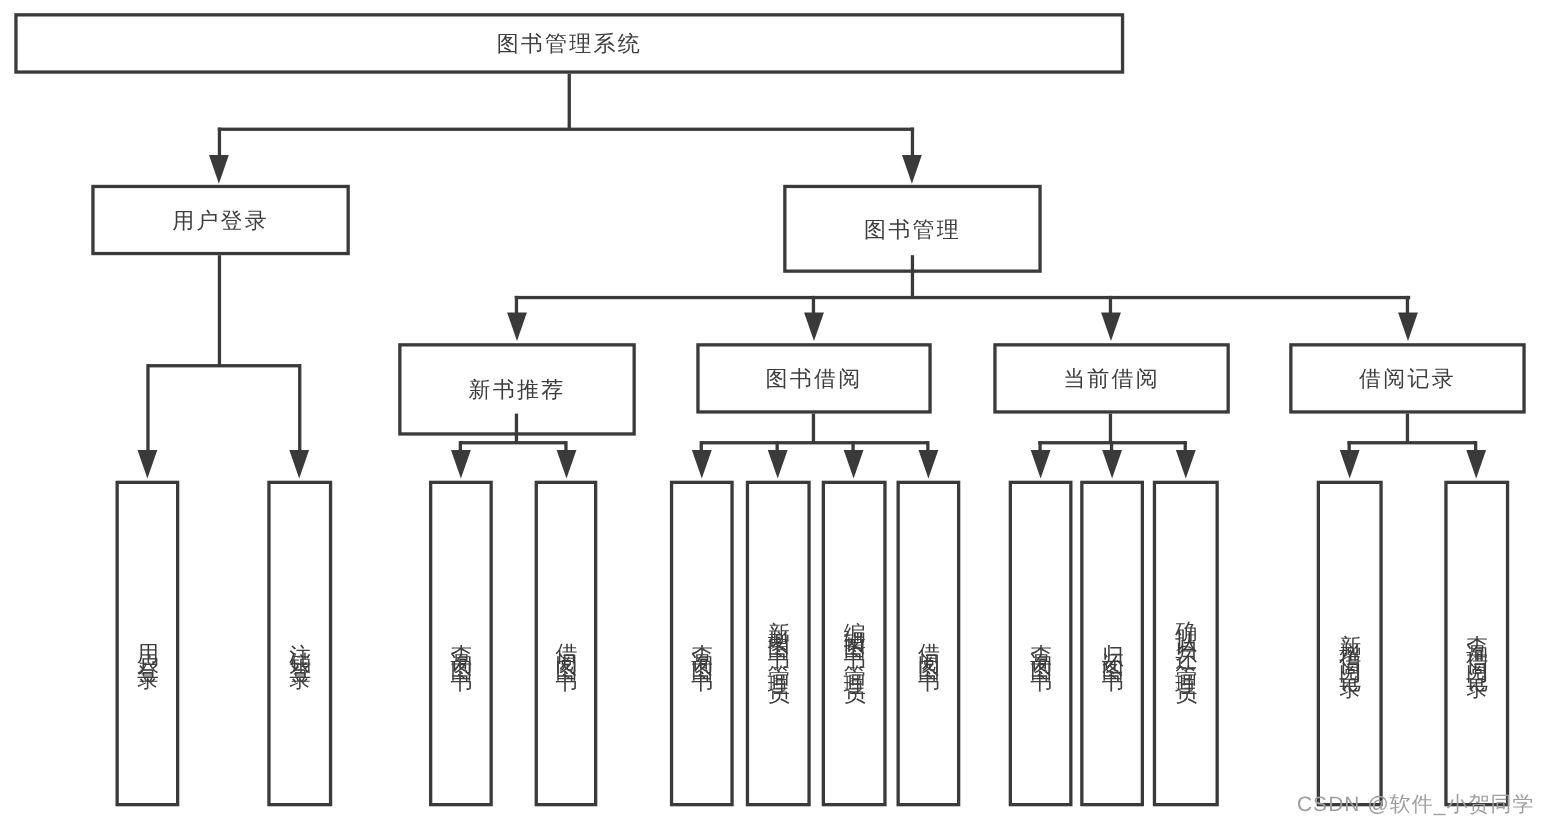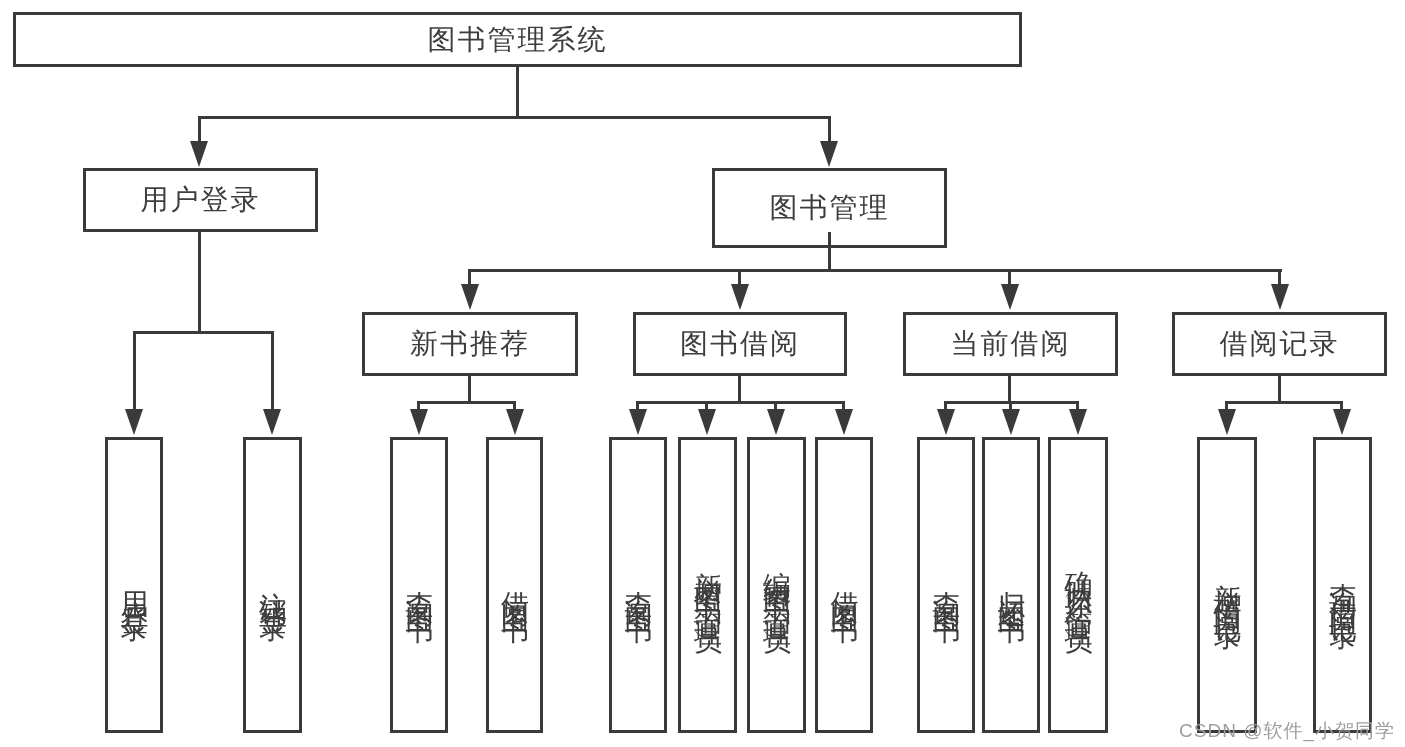--- a/index.html
+++ b/index.html
@@ -21,21 +21,21 @@
     position: absolute;
     box-sizing: border-box;
     border: 3px solid var(--line, #3a3a3a);
     background: #fff;
     display: flex;
     align-items: center;
     justify-content: center;
   }
   .lbl {
     color: var(--text, #3d3d3d);
-    font-size: 28px;
+    font-size: 20px;
     letter-spacing: 2px;
     white-space: nowrap;
   }
   .v .lbl {
     writing-mode: vertical-rl;
     text-orientation: mixed;
     letter-spacing: 8px;
     line-height: 1;
     white-space: normal;
   }
@@ -99,21 +99,21 @@
   <div class="hline" style="left:468px;top:269px;width:814px"></div>
   <div class="vline" style="left:468px;top:269px;height:16px"></div>
   <div class="ahead" style="left:461px;top:284px"></div>
   <div class="vline" style="left:738px;top:269px;height:16px"></div>
   <div class="ahead" style="left:731px;top:284px"></div>
   <div class="vline" style="left:1008px;top:269px;height:16px"></div>
   <div class="ahead" style="left:1001px;top:284px"></div>
   <div class="vline" style="left:1278px;top:269px;height:16px"></div>
   <div class="ahead" style="left:1271px;top:284px"></div>
 
-  <div class="box h" style="left:362px;top:312px;width:216px;height:64px">
+  <div class="box h" style="left:362px;top:312px;width:216px;height:84px">
     <span class="lbl">新书推荐</span>
   </div>
   <div class="box h" style="left:633px;top:312px;width:214px;height:64px">
     <span class="lbl">图书借阅</span>
   </div>
   <div class="box h" style="left:903px;top:312px;width:215px;height:64px">
     <span class="lbl">当前借阅</span>
   </div>
   <div class="box h" style="left:1172px;top:312px;width:215px;height:64px">
     <span class="lbl">借阅记录</span>

